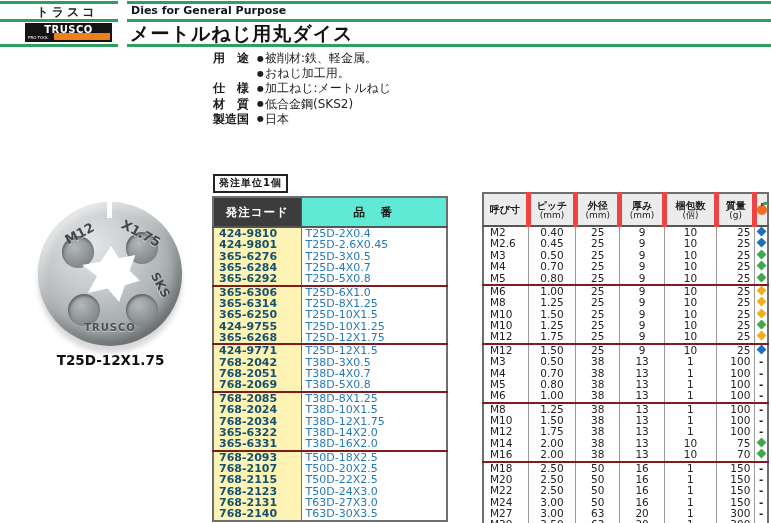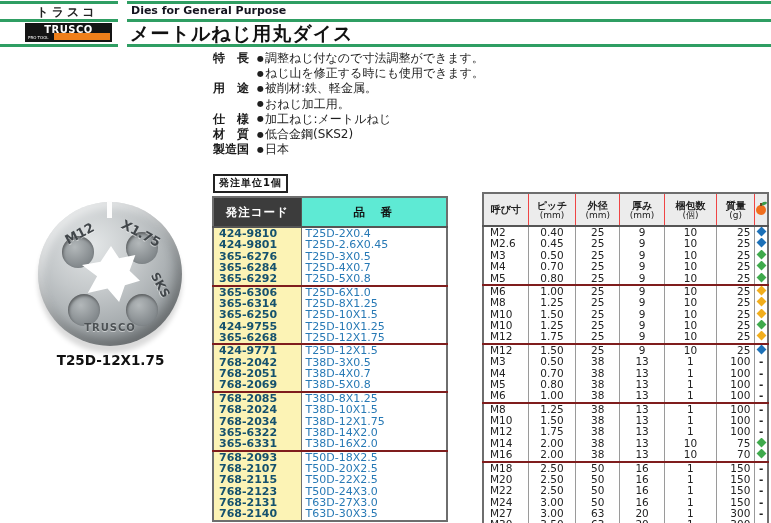--- a/index.html
+++ b/index.html
@@ -63,21 +63,21 @@
   .th-code{background:#3c3c3c;color:#fff;letter-spacing:1px;width:88px;border-right:1px solid #555;}
   .th-part{background:#5eead4;color:#111;letter-spacing:2px;}
   .order-table td{height:11.35px;line-height:11.35px;font-size:11px;}
   td.code{background:#fcf3b5;color:#15516d;font-weight:bold;padding-left:5px;border-right:1px solid #6e6e6e;}
   td.part{color:#2779b5;padding-left:4px;}
   tr.group-start td{border-top:2px solid #7f1d1d;}
 
   
   .size-table{position:absolute;left:482px;top:192px;width:287px;border:2px solid #6e6e6e;}
   .size-table th{background:#ececec;height:31px;font-size:10px;color:#222;
-                 border-bottom:2px solid #555;border-right:1px solid #ef4444;font-weight:bold;}
+                 border-bottom:2px solid #555;border-right:5px solid #ef4444;font-weight:bold;}
   .size-table th:last-child{border-right:none;}
   .h-unit{font-size:9px;font-weight:normal;line-height:9px;}
   .h-main{line-height:11px;}
   .size-table td{height:11.37px;line-height:11.37px;font-size:10.5px;border-right:1px solid #9a9a9a;color:#222;}
   .size-table td:last-child{border-right:none;}
   td.c-size{text-align:left;padding-left:6px;}
   td.c-num{text-align:center;}
   td.c-mass{text-align:right;padding-right:4px;}
   td.c-mark{text-align:center;}
   .mark-diamond{display:inline-block;width:7px;height:7px;transform:rotate(45deg);margin-bottom:1px;}
@@ -105,27 +105,20 @@
   <div class="logo">
     <div class="logo-text">TRUSCO</div>
     <div class="logo-sub">PRO TOOL</div>
     <div class="logo-orange"></div>
   </div>
 
   <div class="cat-en">Dies for General Purpose</div>
   <div class="page-title">メートルねじ用丸ダイス</div>
 
   <div class="spec-list">
-      <div class="spec-row">
-        <span class="spec-label">特　長</span>
-        <div class="spec-lines">
-          <div class="spec-line"><span class="bullet">●</span>調整ねじ付なので寸法調整ができます。</div>
-          <div class="spec-line"><span class="bullet">●</span>ねじ山を修正する時にも使用できます。</div>
-        </div>
-      </div>
       <div class="spec-row">
         <span class="spec-label">用　途</span>
         <div class="spec-lines">
           <div class="spec-line"><span class="bullet">●</span>被削材:鉄、軽金属。</div>
           <div class="spec-line"><span class="bullet">●</span>おねじ加工用。</div>
         </div>
       </div>
       <div class="spec-row">
         <span class="spec-label">仕　様</span>
         <div class="spec-lines">

